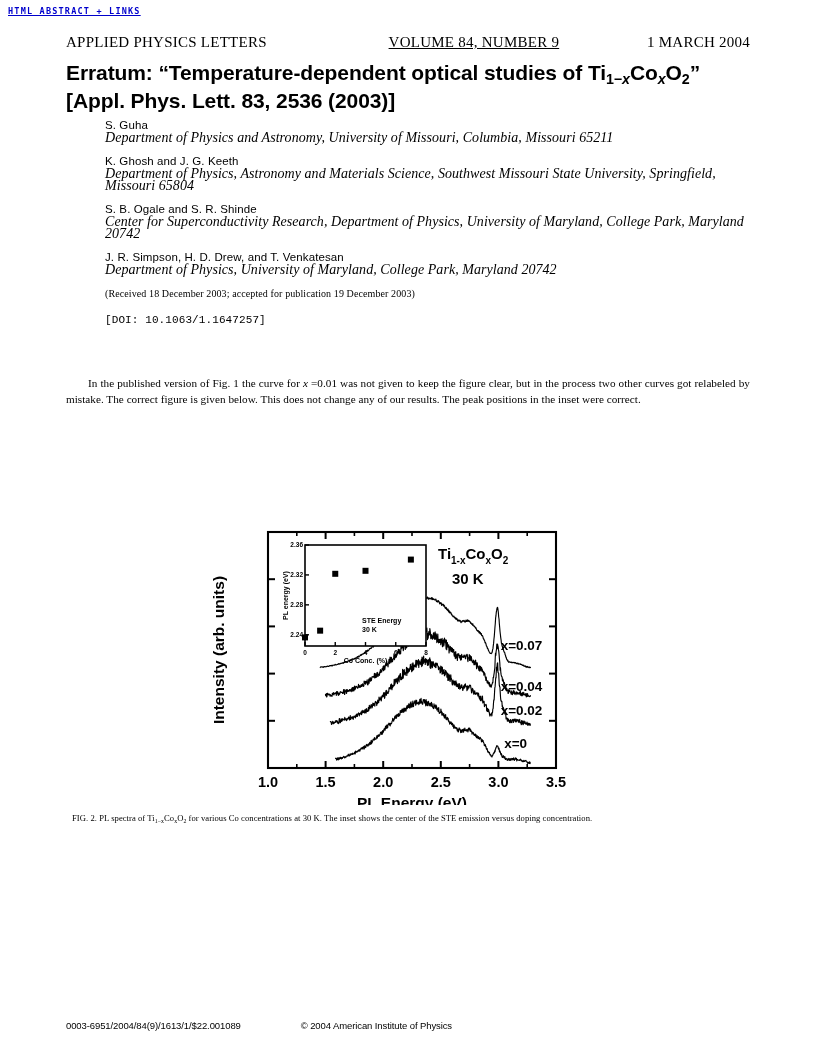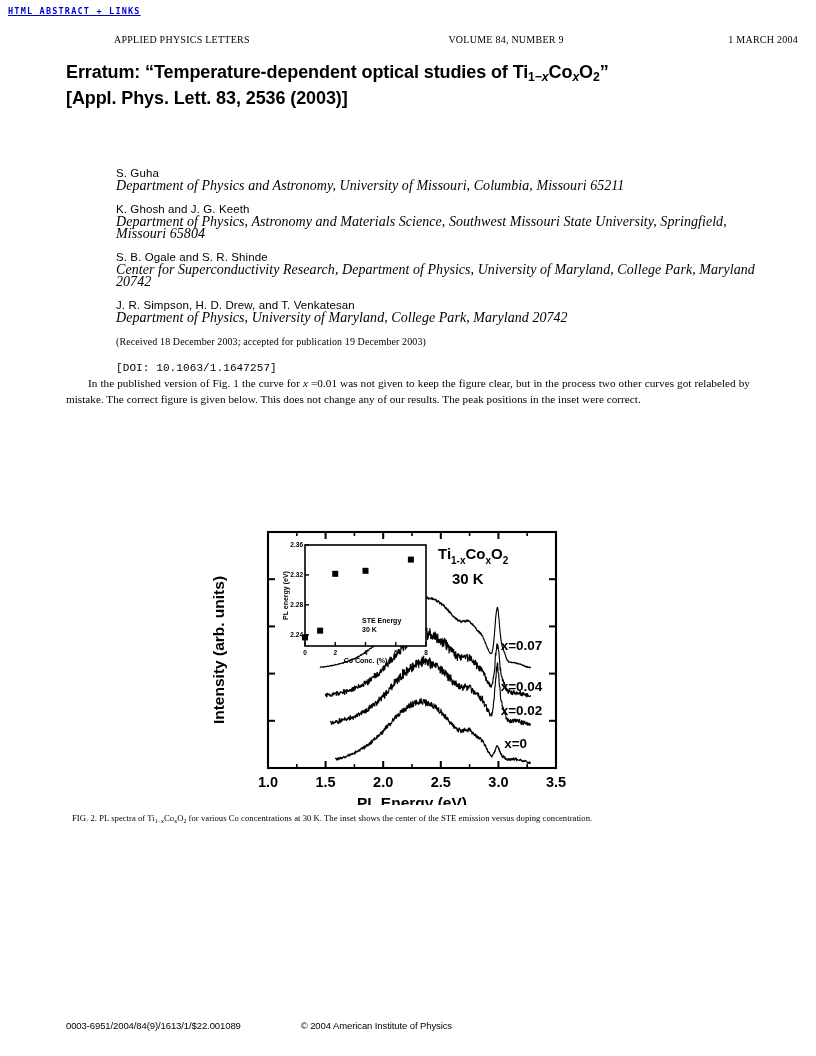--- a/index.html
+++ b/index.html
@@ -34,49 +34,47 @@
   
   .journal-header {
     position: absolute;
     left: 66px;
     top: 34px;
     width: 684px;
     display: flex;
     justify-content: space-between;
     align-items: baseline;
     font-family: "Liberation Serif", serif;
-    font-size: 10px;
+    font-size: 15px;
     letter-spacing: 0.25px;
-    margin-left: 48px;
-  }
-  .journal-header .jh-mid { margin-left: 34px; }
+  }
+  .journal-header .jh-mid { margin-left: 34px; text-decoration: underline; }
 
   
   .title-block {
     position: absolute;
     left: 66px;
     top: 62px;
     width: 700px;
     font-family: "Liberation Sans", sans-serif;
     font-weight: bold;
-    font-size: 18px;
+    font-size: 21px;
     line-height: 21px;
     letter-spacing: -0.1px;
   }
   .title-block .ital { font-style: italic; }
   sub, sup { font-size: 68%; }
   sub { vertical-align: -0.28em; }
 
   
   .authors {
     position: absolute;
-    left: 116px;
+    left: 105px;
     top: 118px;
     width: 640px;
-    margin-top: 48px;
   }
   .author-group { margin-bottom: 9px; }
   .author-names {
     font-family: "Liberation Sans", sans-serif;
     font-size: 11.5px;
     line-height: 14px;
     letter-spacing: 0.1px;
   }
   .author-affil {
     font-family: "Liberation Serif", serif;

